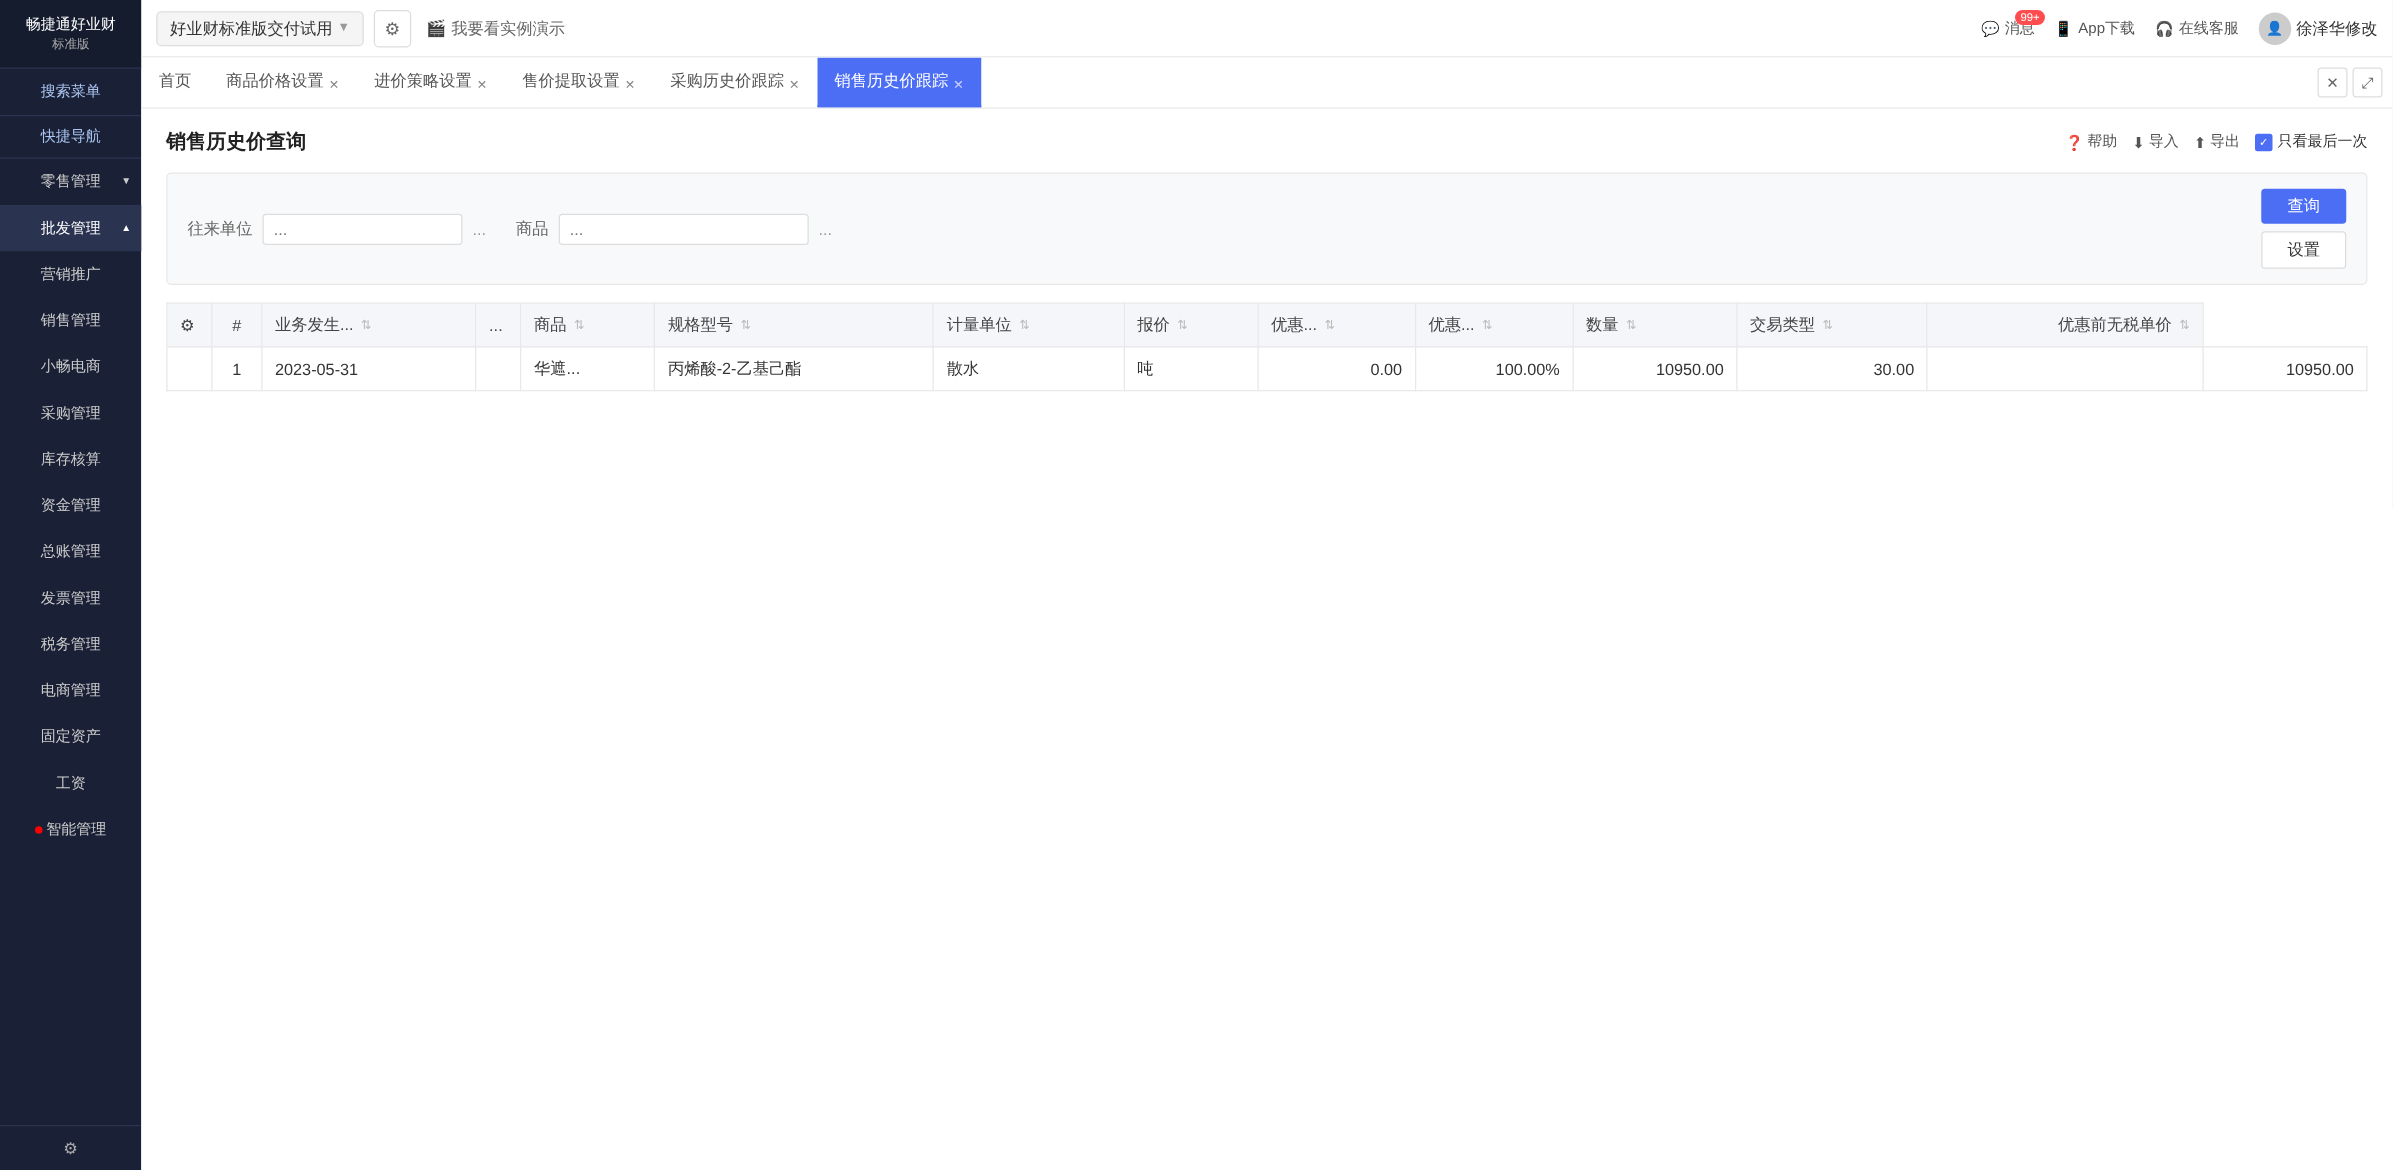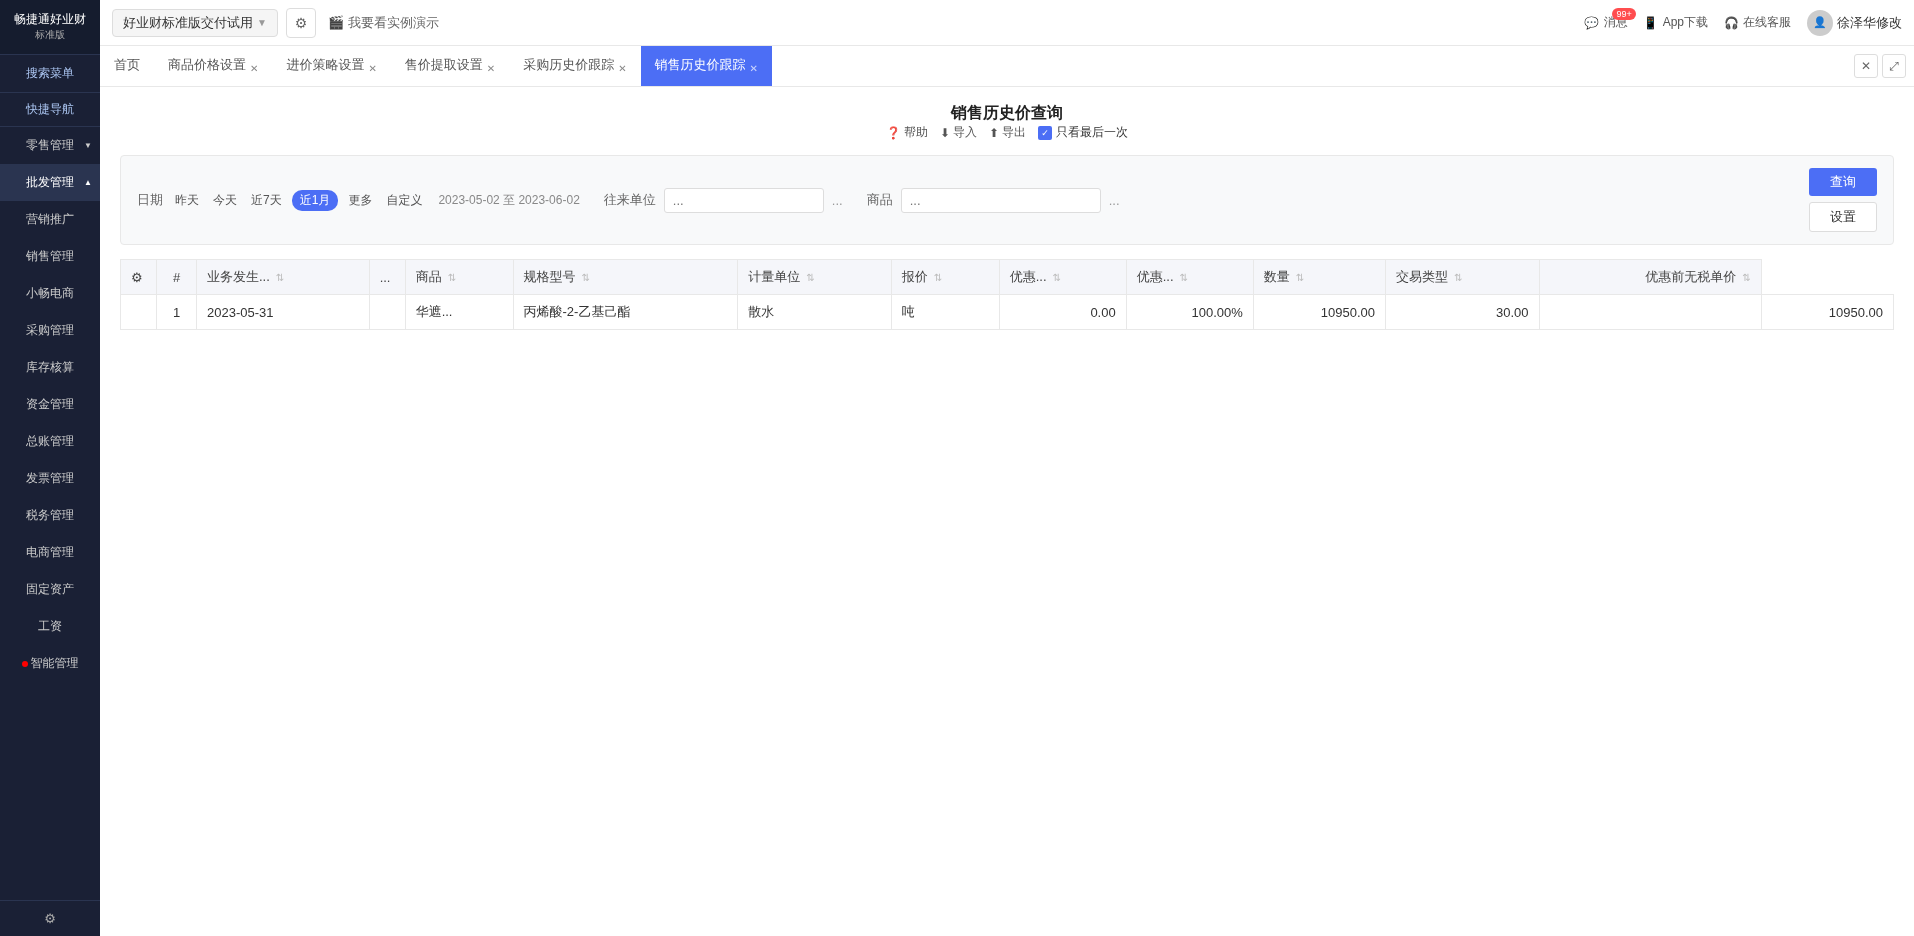--- a/index.html
+++ b/index.html
@@ -1,20 +1,20 @@
 <!DOCTYPE html>
 <html><head>
   <meta charset="utf-8">
   <style>
     * { box-sizing: border-box; margin: 0; padding: 0; }
     body { font-family: 'Microsoft YaHei', Arial, sans-serif; font-size: 13px; background: #f0f2f5; display: flex; height: 936px; overflow: hidden; }
 
     
     .sidebar {
-      width: 100px;
+      width: 113px;
       background: #1a2035;
       color: #ccc;
       display: flex;
       flex-direction: column;
       flex-shrink: 0;
       height: 100%;
     }
     .sidebar-logo {
       padding: 12px 8px;
       background: #151c2e;
@@ -204,21 +204,20 @@
       background: #fff;
       margin: 0;
       padding: 16px 20px;
       min-height: 100%;
     }
 
     
     .page-title-bar {
       display: flex; align-items: center; justify-content: space-between;
       margin-bottom: 14px;
-      flex-direction: column;
     }
     .page-title {
       font-size: 16px; font-weight: bold; color: #222;
     }
     .page-actions {
       display: flex; align-items: center; gap: 12px;
     }
     .page-action-link {
       display: flex; align-items: center; gap: 3px;
       color: #555; font-size: 12px; cursor: pointer;
@@ -424,32 +423,20 @@
           </div>
           <div class="checkbox-label">
             <div class="checkbox-box">✓</div>
             <span>只看最后一次</span>
           </div>
         </div>
       </div>
 
       <div class="filter-bar">
         <div class="filter-row">
-          <div class="filter-group">
-            <span class="filter-label">日期</span>
-            <div class="date-options">
-              <span class="date-opt">昨天</span>
-              <span class="date-opt">今天</span>
-              <span class="date-opt">近7天</span>
-              <span class="date-opt active">近1月</span>
-              <span class="date-opt">更多</span>
-              <span class="date-opt">自定义</span>
-            </div>
-            <span class="date-range">2023-05-02 至 2023-06-02</span>
-          </div>
 
           <div class="filter-group">
             <span class="filter-label">往来单位</span>
             <input class="filter-input" placeholder="..." style="width: 160px;">
             <span class="more-btn">...</span>
           </div>
 
           <div class="filter-group">
             <span class="filter-label">商品</span>
             <input class="filter-input" placeholder="..." style="width: 200px;">

